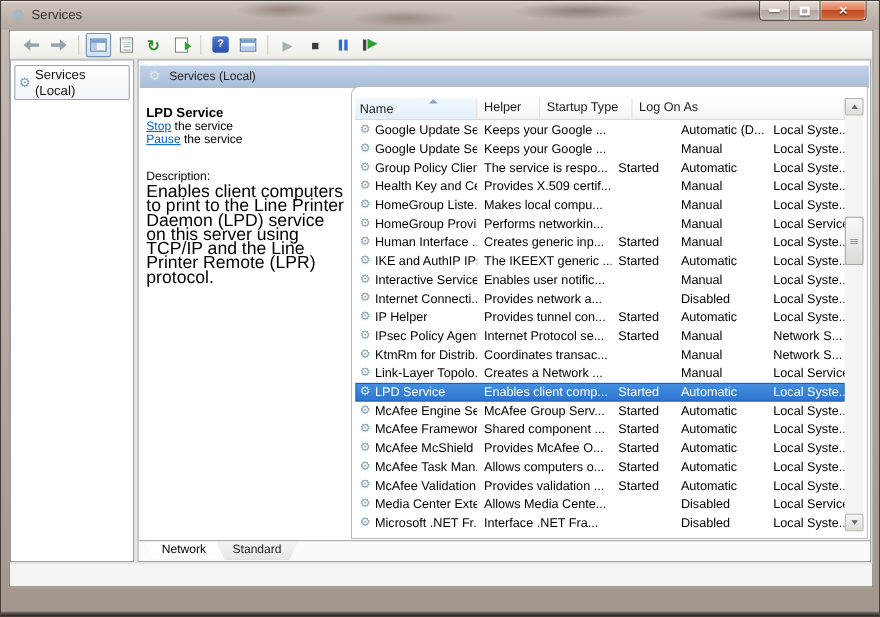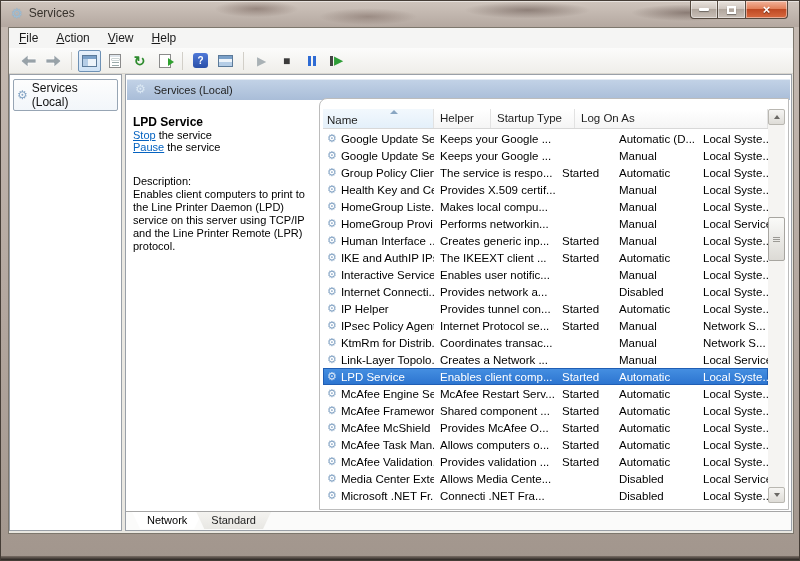--- a/index.html
+++ b/index.html
@@ -100,21 +100,21 @@
     padding-left:8px; background:linear-gradient(#c3d3e7,#a9bdd8);
     box-shadow:inset 0 1px 0 rgba(255,255,255,.55); }
   .headerbar .gear { color:#dbe8f3; font-size:12px; }
   .headerbar-title { font-size:11px; color:#1f1f1f; }
 
   .desc-panel { position:absolute; left:7px; top:40px; width:181px; }
   .svc-title { font-size:12px; font-weight:bold; color:#000; }
   .svc-actions { margin-top:0; font-size:11px; line-height:12px; color:#000; }
   .svc-actions a { color:#0563c1; text-decoration:underline; }
   .desc-label { margin-top:22px; font-size:11px; color:#000; }
-  .desc-text { margin-top:1px; font-size:11px; line-height:13px; color:#000; }
+  .desc-text { margin-top:1px; font-size:16px; line-height:13px; color:#000; }
 
   
   .list-card { position:absolute; left:193px; top:23px; right:2px; bottom:20px;
     background:#fff; border:1px solid #bcbcbc; border-radius:8px 0 0 0; }
   .listview { position:absolute; left:3px; right:3px; top:10px; bottom:6px; }
   .lv-scroll { position:absolute; right:0; top:0; bottom:0; width:17px; background:#f5f4f2; }
   .sb-btn { position:absolute; left:0; right:0; height:16px; background:linear-gradient(#f6f5f3,#dedcd7);
     border:1px solid #b9b7b1; border-radius:2px; display:flex; align-items:center; justify-content:center; }
   .sb-up { top:0; } .sb-down { bottom:0; }
   .tri-up { width:0; height:0; border-left:3px solid transparent; border-right:3px solid transparent; border-bottom:4px solid #6a6864; }
@@ -169,26 +169,20 @@
         <span class="glyph-max"></span>
       </div>
       <div class="win-btn btn-close">
         <span class="glyph-close">×</span>
       </div>
     </div>
   </div>
 
   <div class="client">
 
-    <div class="menubar">
-        <span class="menu-item"><u>F</u>ile</span>
-        <span class="menu-item"><u>A</u>ction</span>
-        <span class="menu-item"><u>V</u>iew</span>
-        <span class="menu-item"><u>H</u>elp</span>
-      </div>
 
     <div class="toolbar">
       <div class="tb-btn">
         <svg class="arrow-svg" width="15" height="12" viewBox="0 0 15 12">
             <path d="M7 0 L0 6 L7 12 L7 8 H15 V4 H7 Z" fill="#98a2a8" stroke="#fff" stroke-width="0.7"></path>
           </svg>
       </div>
       <div class="tb-btn">
         <svg class="arrow-svg" width="15" height="12" viewBox="0 0 15 12">
             <path d="M8 0 L15 6 L8 12 L8 8 H0 V4 H8 Z" fill="#98a2a8" stroke="#fff" stroke-width="0.7"></path>
@@ -338,21 +332,21 @@
                   <span class="cell c1">Creates generic inp...</span>
                   <span class="cell c2">Started</span>
                   <span class="cell c3">Manual</span>
                   <span class="cell c4">Local Syste...</span>
                 </div>
                 <div class="lv-row">
                   <span class="cell c0">
                     <span class="gear">⚙</span>
                     <span style="overflow: hidden; white-space: nowrap;">IKE and AuthIP IPs...</span>
                   </span>
-                  <span class="cell c1">The IKEEXT client ...</span>
+                  <span class="cell c1">The IKEEXT generic ...</span>
                   <span class="cell c2">Started</span>
                   <span class="cell c3">Automatic</span>
                   <span class="cell c4">Local Syste...</span>
                 </div>
                 <div class="lv-row">
                   <span class="cell c0">
                     <span class="gear">⚙</span>
                     <span style="overflow: hidden; white-space: nowrap;">Interactive Service...</span>
                   </span>
                   <span class="cell c1">Enables user notific...</span>
@@ -418,21 +412,21 @@
                   <span class="cell c1">Enables client comp...</span>
                   <span class="cell c2">Started</span>
                   <span class="cell c3">Automatic</span>
                   <span class="cell c4">Local Syste...</span>
                 </div>
                 <div class="lv-row">
                   <span class="cell c0">
                     <span class="gear">⚙</span>
                     <span style="overflow: hidden; white-space: nowrap;">McAfee Engine Se...</span>
                   </span>
-                  <span class="cell c1">McAfee Restart Serv...</span>
+                  <span class="cell c1">McAfee Group Serv...</span>
                   <span class="cell c2">Started</span>
                   <span class="cell c3">Automatic</span>
                   <span class="cell c4">Local Syste...</span>
                 </div>
                 <div class="lv-row">
                   <span class="cell c0">
                     <span class="gear">⚙</span>
                     <span style="overflow: hidden; white-space: nowrap;">McAfee Framewor...</span>
                   </span>
                   <span class="cell c1">Shared component ...</span>
@@ -478,21 +472,21 @@
                   <span class="cell c1">Allows Media Cente...</span>
                   <span class="cell c2"></span>
                   <span class="cell c3">Disabled</span>
                   <span class="cell c4">Local Service</span>
                 </div>
                 <div class="lv-row">
                   <span class="cell c0">
                     <span class="gear">⚙</span>
                     <span style="overflow: hidden; white-space: nowrap;">Microsoft .NET Fr...</span>
                   </span>
-                  <span class="cell c1">Connecti .NET Fra...</span>
+                  <span class="cell c1">Interface .NET Fra...</span>
                   <span class="cell c2"></span>
                   <span class="cell c3">Disabled</span>
                   <span class="cell c4">Local Syste...</span>
                 </div>
               </div>
             <div class="lv-scroll">
               <div class="sb-btn sb-up">
                   <span class="tri-up"></span>
                 </div>
               <div class="sb-thumb">

